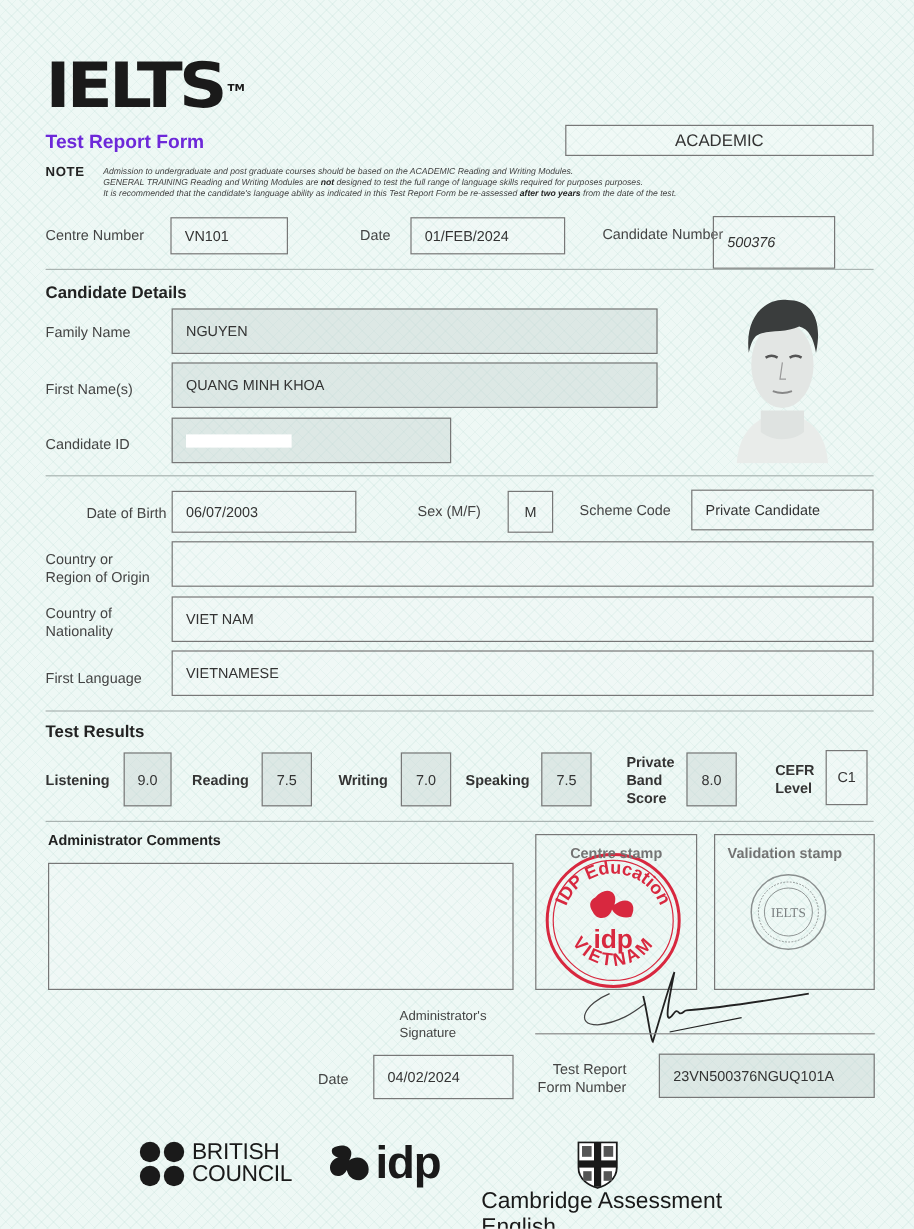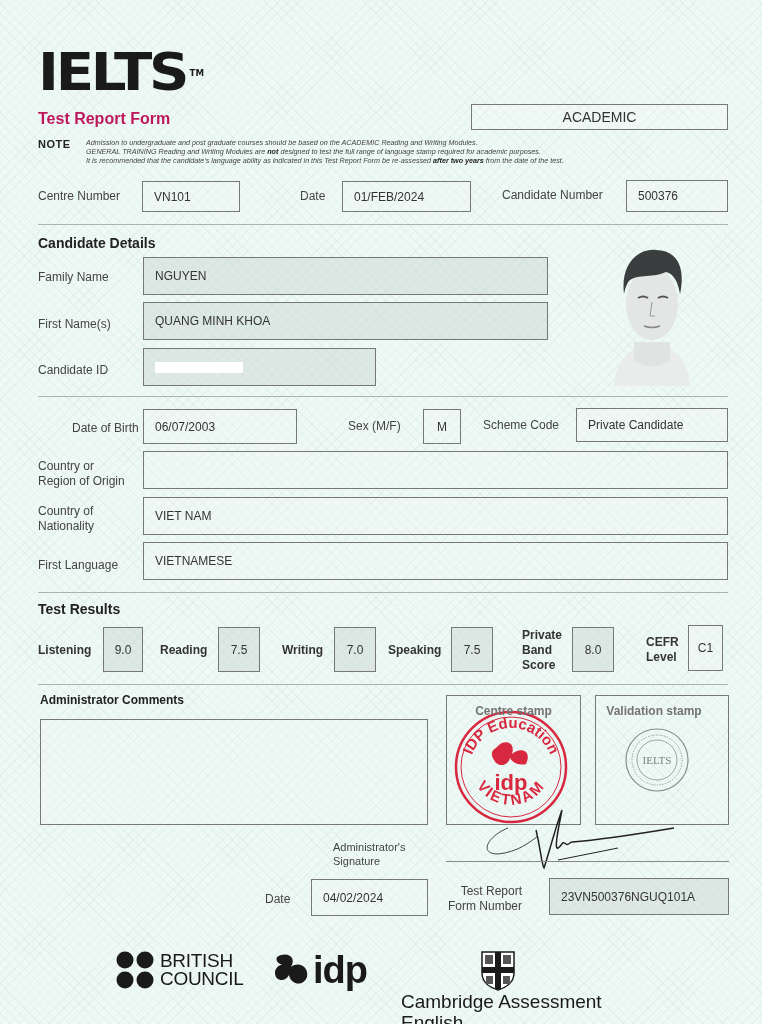--- a/index.html
+++ b/index.html
@@ -8,21 +8,21 @@
       background-color: #eef8f5;
       background-image:
         repeating-linear-gradient(45deg, rgba(160,205,195,0.13) 0 1px, transparent 1px 7px),
         repeating-linear-gradient(-45deg, rgba(160,205,195,0.13) 0 1px, transparent 1px 7px);
       font-family: "Liberation Sans", "DejaVu Sans", sans-serif;
       color: #333;
     }
     .abs { position: absolute; }
     .logo { left: 38px; top: 46px; font-family: "DejaVu Sans", sans-serif; font-weight: 900; font-size: 52px; letter-spacing: -3px; color: #1a1a1a; line-height: 52px; transform: scaleX(1.08); transform-origin: left; }
     .logo sup { font-size: 8px; letter-spacing: 0; font-weight: bold; vertical-align: top; position: relative; top: 2px; left: 3px; }
-    .title { left: 38px; top: 110px; font-size: 16px; font-weight: bold; color: #be185d; text-align: right; }
+    .title { left: 38px; top: 110px; font-size: 16px; font-weight: bold; color: #6d28d9; text-align: right; }
     .module-box { left: 471px; top: 104px; width: 255px; height: 24px; border: 1px solid #777; display:flex; align-items:center; justify-content:center; font-size: 14px; color:#333; background: rgba(255,255,255,0.15); }
     .note-label { left: 38px; top: 138px; font-size: 11px; font-weight: bold; color:#222; letter-spacing: 0.5px; }
     .note-text { left: 86px; top: 138px; font-size: 7.2px; font-style: italic; line-height: 9px; color:#444; width: 640px; }
     .note-text b { font-style: italic; font-weight: bold; color:#222; }
     .lbl { font-size: 12px; color: #444; }
     .box { border: 1px solid #777; font-size: 12px; color: #333; display:flex; align-items:center; padding-left: 11px; box-sizing: border-box; background: rgba(255,255,255,0.12); }
     .box.shaded { background: rgba(200,212,210,0.45); }
     .box.center { justify-content:center; padding-left:0; }
     .hr { height: 1px; background: #a9b3b1; }
     .section { font-size: 14px; font-weight: bold; color:#222; }
@@ -33,30 +33,30 @@
   </style>
 </head>
 <body>
 
 <div class="abs logo"><span>IELTS</span><sup>TM</sup></div>
 <div class="abs title">Test Report Form</div>
 <div class="abs module-box">ACADEMIC</div>
 <div class="abs note-label">NOTE</div>
 <div class="abs note-text">
   <div><span>Admission to undergraduate and post graduate courses should be based on the ACADEMIC Reading and Writing Modules.</span></div>
-  <div><span>GENERAL TRAINING Reading and Writing Modules are </span><b>not</b><span> designed to test the full range of language stamp required for academic purposes.</span></div>
+  <div><span>GENERAL TRAINING Reading and Writing Modules are </span><b>not</b><span> designed to test the full range of language skills required for purposes purposes.</span></div>
   <div><span>It is recommended that the candidate's language ability as indicated in this Test Report Form be re-assessed </span><b>after two years</b><span> from the date of the test.</span></div>
 </div>
 
 <div class="abs lbl" style="left:38px; top:189px;">Centre Number</div>
 <div class="abs box" style="left:142px; top:181px; width:98px; height:31px;">VN101</div>
 <div class="abs lbl" style="left:300px; top:189px;">Date</div>
 <div class="abs box" style="left:342px; top:181px; width:129px; height:31px;">01/FEB/2024</div>
 <div class="abs lbl" style="left:502px; top:188px;">Candidate Number</div>
-<div class="abs box" style="left:626px; top:180px; width:102px; height:32px;">500376</div>
+<div class="abs box" style="left:594px; top:180px; width:102px; height:44px;font-style:italic;">500376</div>
 <div class="abs hr" style="left:38px; top:224px; width:690px;"></div>
 
 <div class="abs section" style="left:38px; top:235px;">Candidate Details</div>
 <div class="abs lbl" style="left:38px; top:270px;">Family Name</div>
 <div class="abs box shaded" style="left:143px; top:257px; width:405px; height:38px;">NGUYEN</div>
 <div class="abs lbl" style="left:38px; top:317px;">First Name(s)</div>
 <div class="abs box shaded" style="left:143px; top:302px; width:405px; height:38px;">QUANG MINH KHOA</div>
 <div class="abs lbl" style="left:38px; top:363px;">Candidate ID</div>
 <div class="abs box shaded" style="left:143px; top:348px; width:233px; height:38px;">
   <div style="width:88px; height:11px; background:#fff;"></div>

